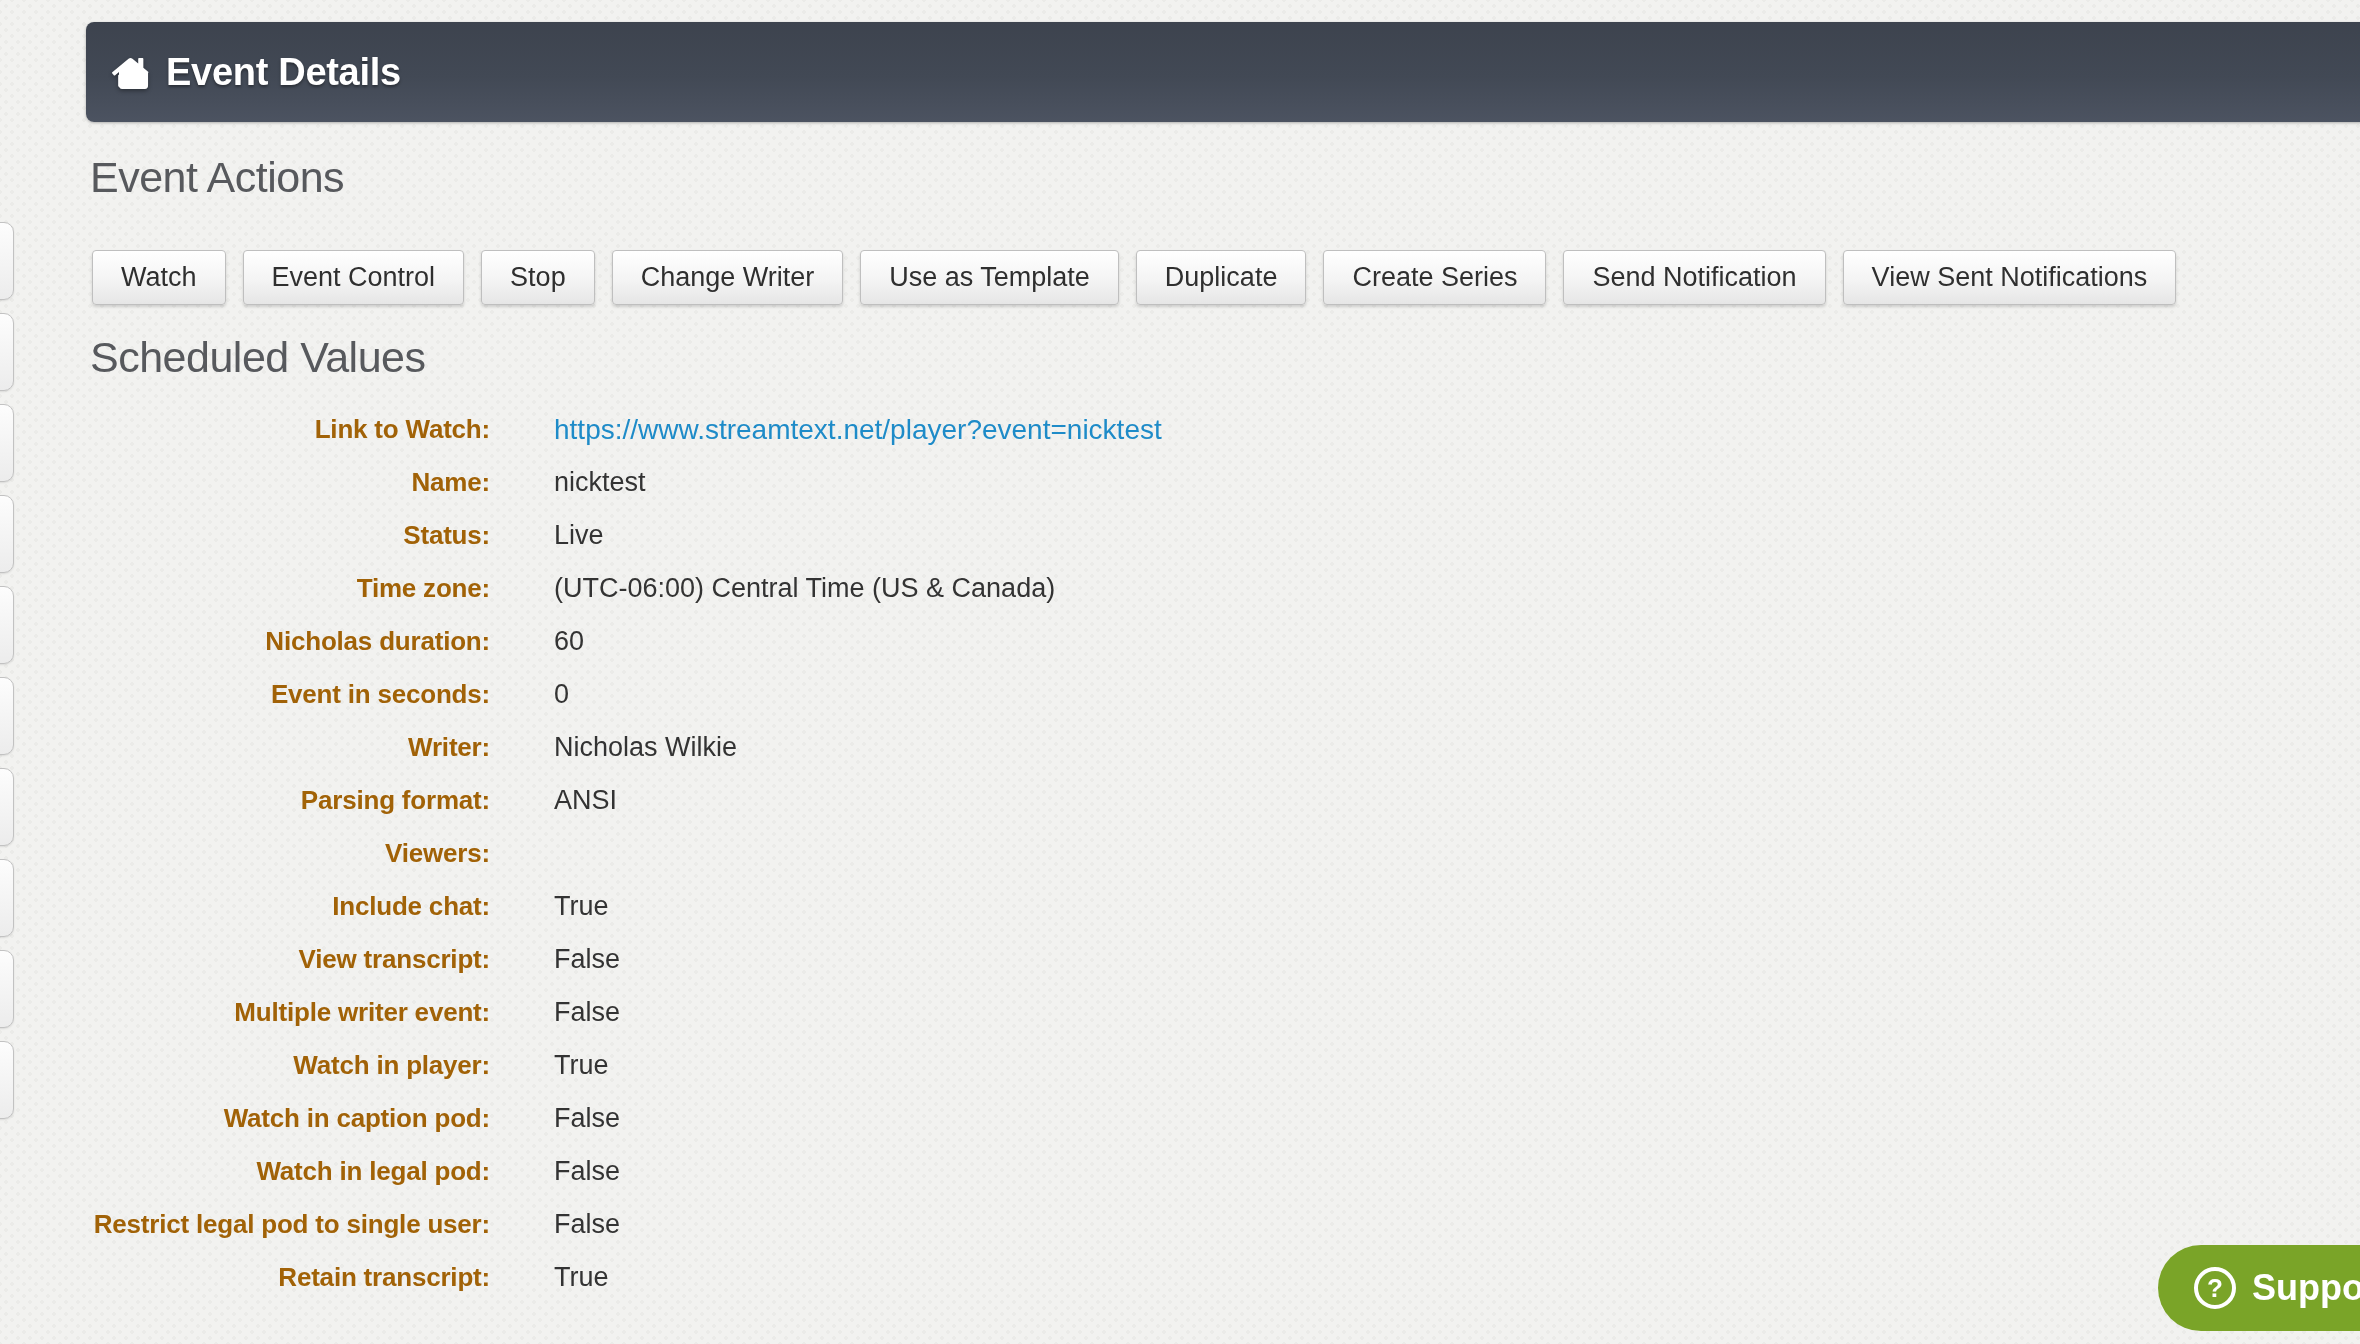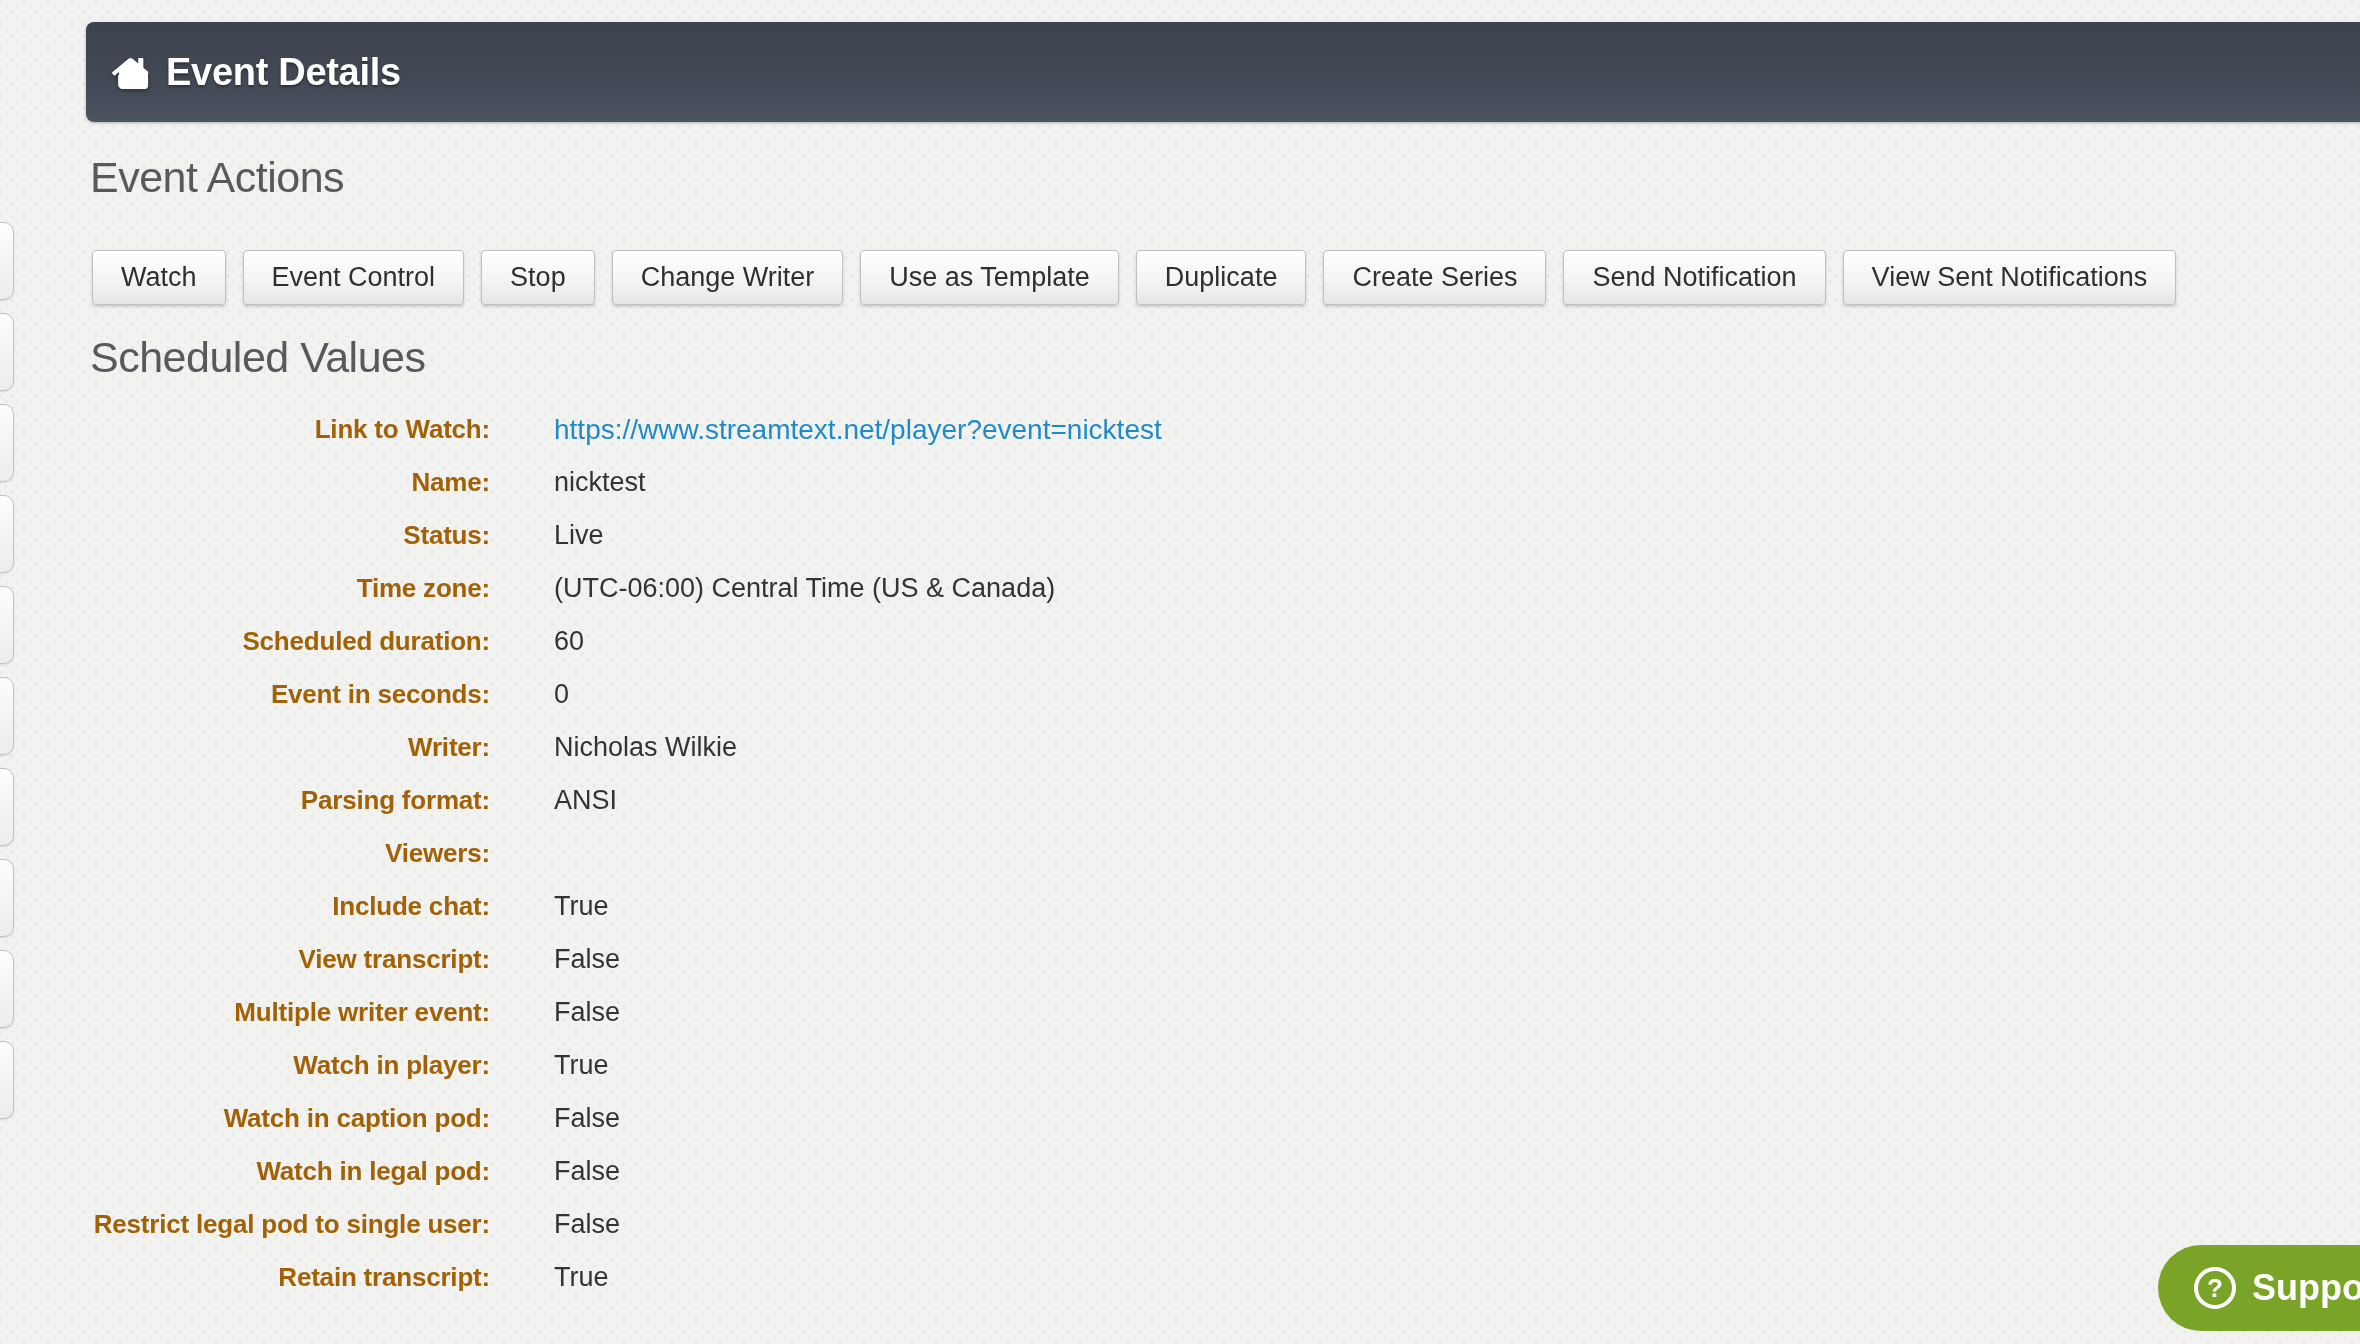--- a/index.html
+++ b/index.html
@@ -159,21 +159,21 @@
     </div>
     <div class="kv-row">
       <div class="kv-label">Status:</div>
       <div class="kv-value">Live</div>
     </div>
     <div class="kv-row">
       <div class="kv-label">Time zone:</div>
       <div class="kv-value">(UTC-06:00) Central Time (US &amp; Canada)</div>
     </div>
     <div class="kv-row">
-      <div class="kv-label">Scheduled duration:</div>
+      <div class="kv-label">Nicholas duration:</div>
       <div class="kv-value">60</div>
     </div>
     <div class="kv-row">
       <div class="kv-label">Event in seconds:</div>
       <div class="kv-value">0</div>
     </div>
     <div class="kv-row">
       <div class="kv-label">Writer:</div>
       <div class="kv-value">Nicholas Wilkie</div>
     </div>

